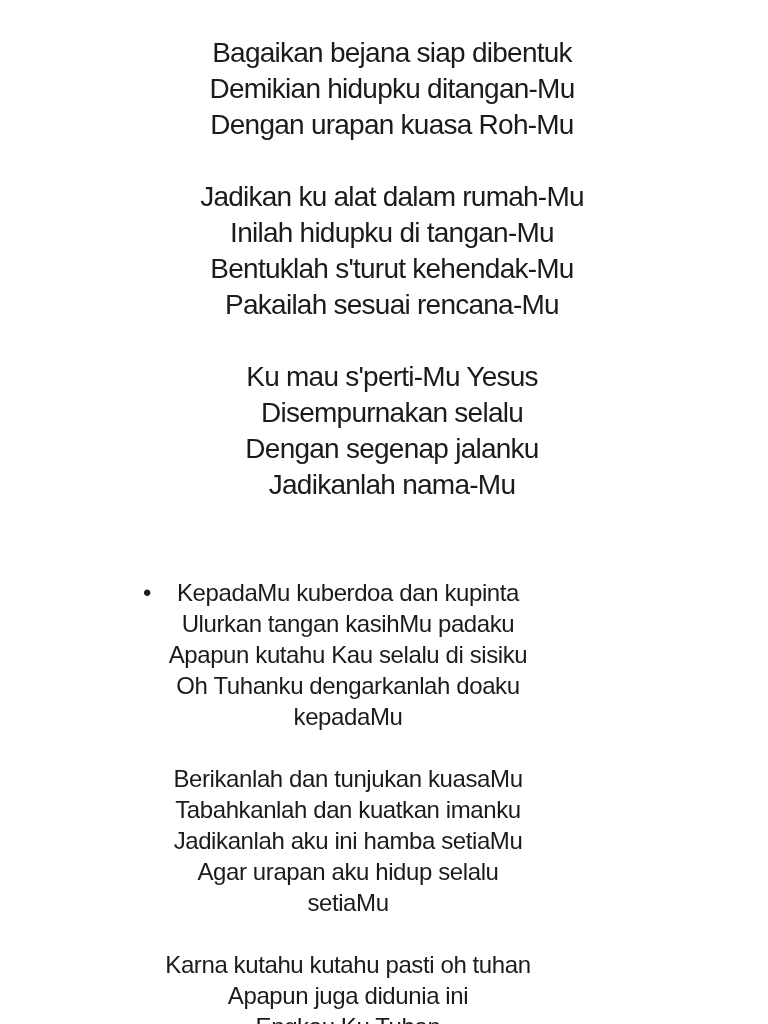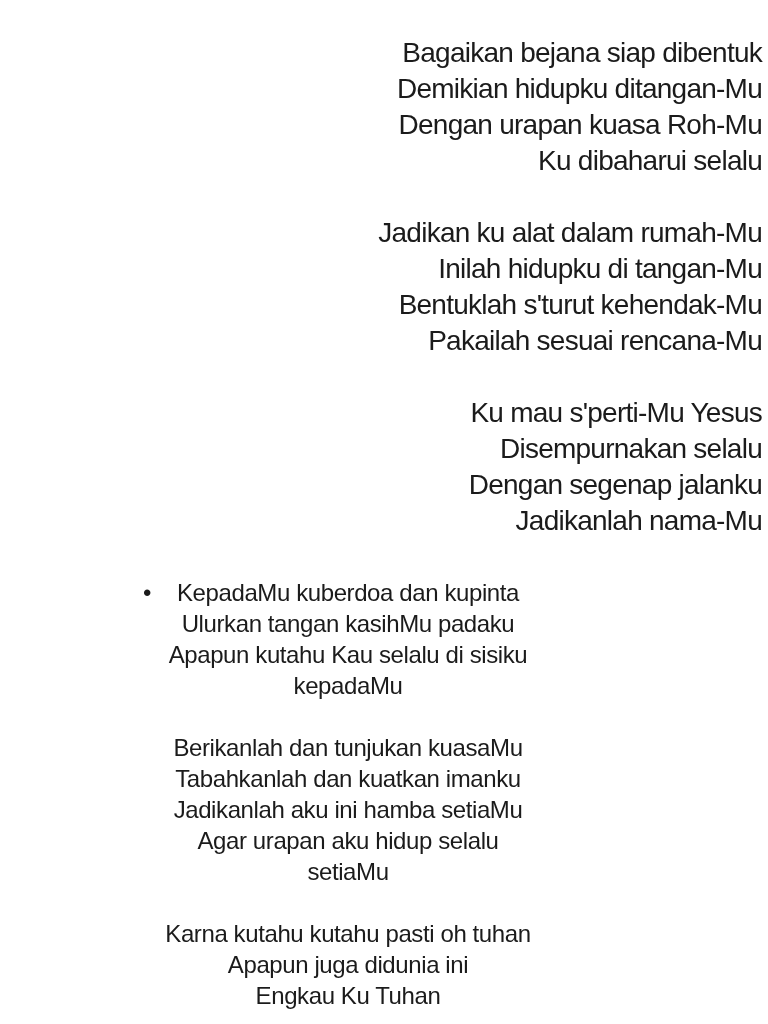--- a/index.html
+++ b/index.html
@@ -18,21 +18,21 @@
   .slide {
     position: absolute;
     inset: 0;
     background: #ffffff;
   }
   .top-block {
     position: absolute;
     top: 35px;
     left: 22px;
     width: 740px;
-    text-align: right;
+    text-align: center;
     font-size: 28px;
     line-height: 36px;
     letter-spacing: -0.75px;
     font-weight: 400;
   }
   .bottom-block {
     position: absolute;
     top: 577px;
     left: 0;
     width: 696px;
@@ -59,21 +59,20 @@
 </head>
 <body>
 
 <div class="slide">
 
   <div class="top-block">
     <div>
       <div class="line">Bagaikan bejana siap dibentuk</div>
       <div class="line">Demikian hidupku ditangan-Mu</div>
       <div class="line">Dengan urapan kuasa Roh-Mu</div>
-      <div class="line">Ku dibaharui selalu</div>
     </div>
     <div class="spacer-t"></div>
     <div>
       <div class="line">Jadikan ku alat dalam rumah-Mu</div>
       <div class="line">Inilah hidupku di tangan-Mu</div>
       <div class="line">Bentuklah s'turut kehendak-Mu</div>
       <div class="line">Pakailah sesuai rencana-Mu</div>
     </div>
     <div class="spacer-t"></div>
     <div>
@@ -82,20 +81,21 @@
       <div class="line">Dengan segenap jalanku</div>
       <div class="line">Jadikanlah nama-Mu</div>
     </div>
   </div>
 
   <div class="bottom-block">
     <div>
       <div class="line"><span class="bullet-anchor"><span class="bullet">•</span><span>KepadaMu kuberdoa dan kupinta</span></span></div>
       <div class="line">Ulurkan tangan kasihMu padaku</div>
       <div class="line">Apapun kutahu Kau selalu di sisiku</div>
+      <div class="line">Oh Tuhanku dengarkanlah doaku</div>
       <div class="line">kepadaMu</div>
     </div>
     <div class="spacer-b"></div>
     <div>
       <div class="line">Berikanlah dan tunjukan kuasaMu</div>
       <div class="line">Tabahkanlah dan kuatkan imanku</div>
       <div class="line">Jadikanlah aku ini hamba setiaMu</div>
       <div class="line">Agar urapan aku hidup selalu</div>
       <div class="line">setiaMu</div>
     </div>

